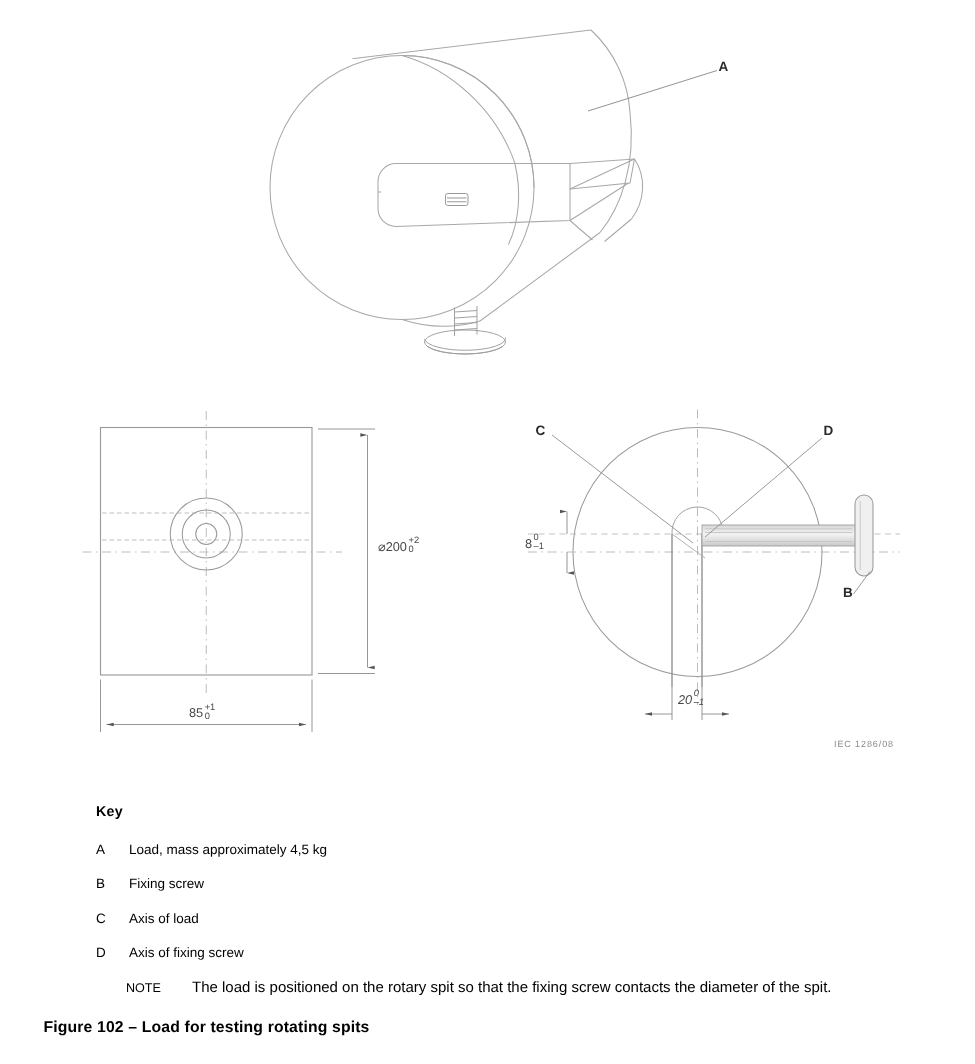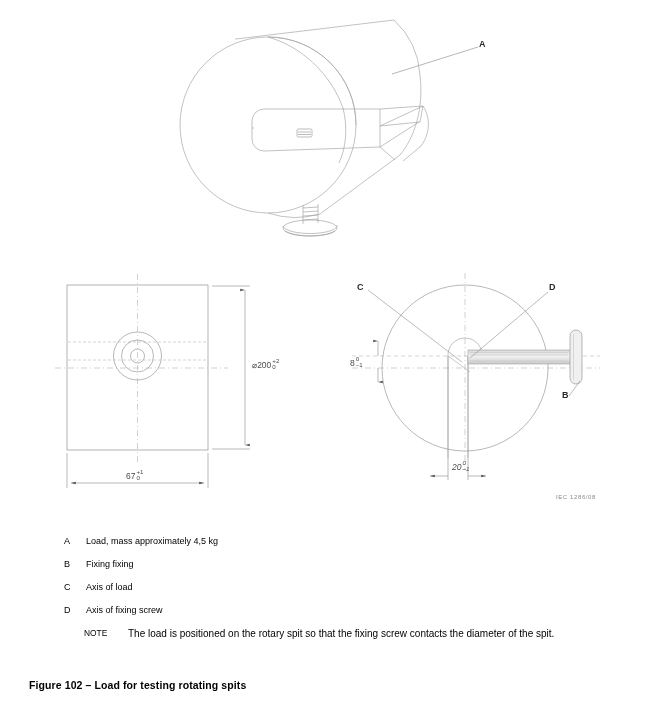--- a/index.html
+++ b/index.html
@@ -214,42 +214,43 @@
   <div class="lead-label" style="left:479px;top:39px;">A</div>
   <div class="lead-label" style="left:357px;top:282px;">C</div>
   <div class="lead-label" style="left:549px;top:282px;">D</div>
   <div class="lead-label" style="left:562px;top:390px;">B</div>
 
   <div class="dim" style="left:252px;top:358px;">
     <span class="main"><span>⌀</span><span>200</span></span><span class="tol"><span class="up">+2</span><span class="lo">0</span></span>
   </div>
 
   <div class="dim" style="left:126px;top:469px;">
-    <span class="main">67</span><span class="tol"><span class="up">+1</span><span class="lo">0</span></span>
+    <span class="main">85</span><span class="tol"><span class="up">+1</span><span class="lo">0</span></span>
   </div>
 
   <div class="dim" style="left:350px;top:356px;">
     <span class="main">8</span><span class="tol"><span class="up">0</span><span class="lo">–1</span></span>
   </div>
 
   <div class="dim" style="left:452px;top:460px;font-style:italic;">
     <span class="main">20</span><span class="tol"><span class="up">0</span><span class="lo">–1</span></span>
   </div>
 
   <div class="iec-code">IEC  1286/08</div>
 
   <div class="key-block">
+    <div class="key-title">Key</div>
 
     <div class="key-row">
       <div class="key-letter">A</div>
       <div class="key-text">Load, mass approximately 4,5 kg</div>
     </div>
     <div class="key-row">
       <div class="key-letter">B</div>
-      <div class="key-text">Fixing fixing</div>
+      <div class="key-text">Fixing screw</div>
     </div>
     <div class="key-row">
       <div class="key-letter">C</div>
       <div class="key-text">Axis of load</div>
     </div>
     <div class="key-row">
       <div class="key-letter">D</div>
       <div class="key-text">Axis of fixing screw</div>
     </div>
 

